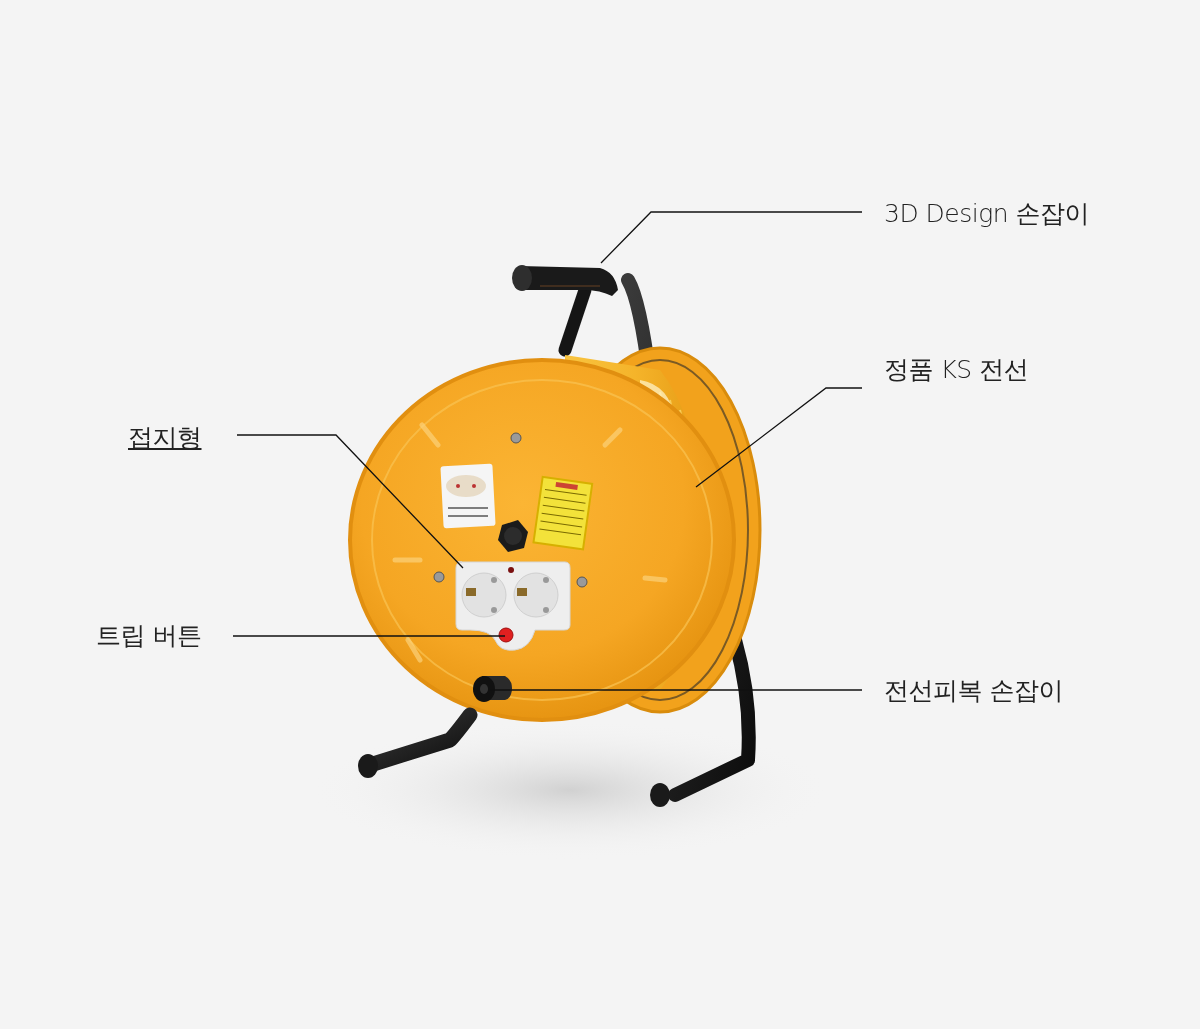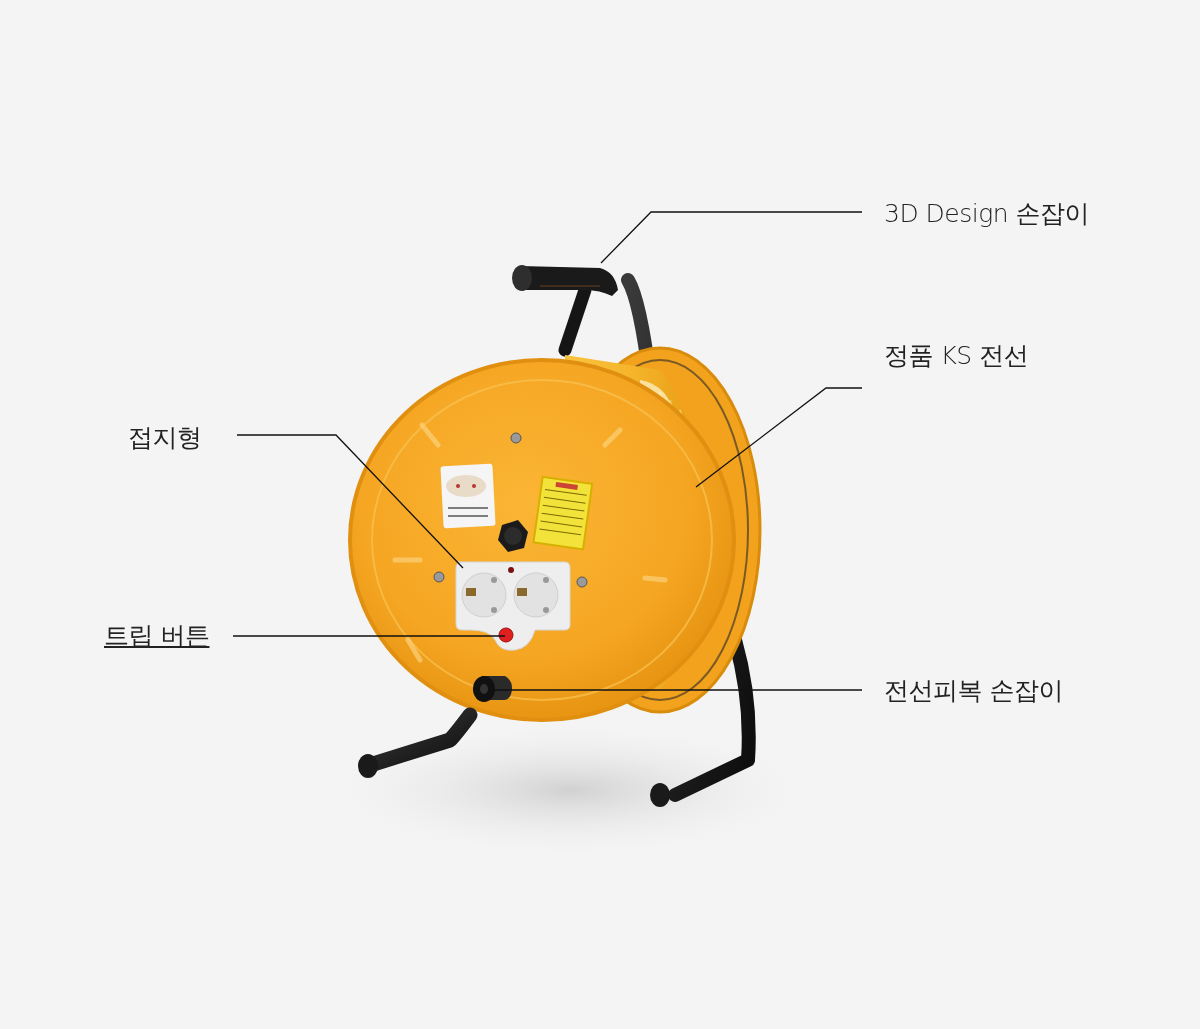--- a/index.html
+++ b/index.html
@@ -14,24 +14,24 @@
     .label {
       position: absolute;
       font-size: 25px;
       font-weight: 300;
       color: #222222;
       letter-spacing: -0.5px;
       white-space: nowrap;
       line-height: 1;
     }
     #lbl-handle { left: 884px; top: 201px; }
-    #lbl-ks1 { left: 884px; top: 343px; }
+    #lbl-ks1 { left: 884px; top: 357px; }
     #lbl-ks2 { left: 884px; top: 413px; }
-    #lbl-ground { left: 128px; top: 425px; }
-    #lbl-trip { left: 104px; top: 623px; text-decoration: underline; }
+    #lbl-ground { left: 128px; top: 425px; text-decoration: underline; }
+    #lbl-trip { left: 96px; top: 623px; }
     #lbl-length { left: 884px; top: 678px; }
   </style>
 </head>
 <body>
 
 <div class="stage">
   <svg width="1200" height="1029" viewBox="0 0 1200 1029">
     <defs>
       <radialGradient id="shadow" cx="50%" cy="50%" r="50%">
         <stop offset="0%" stop-color="#c8c8c8" stop-opacity="0.8"></stop>

